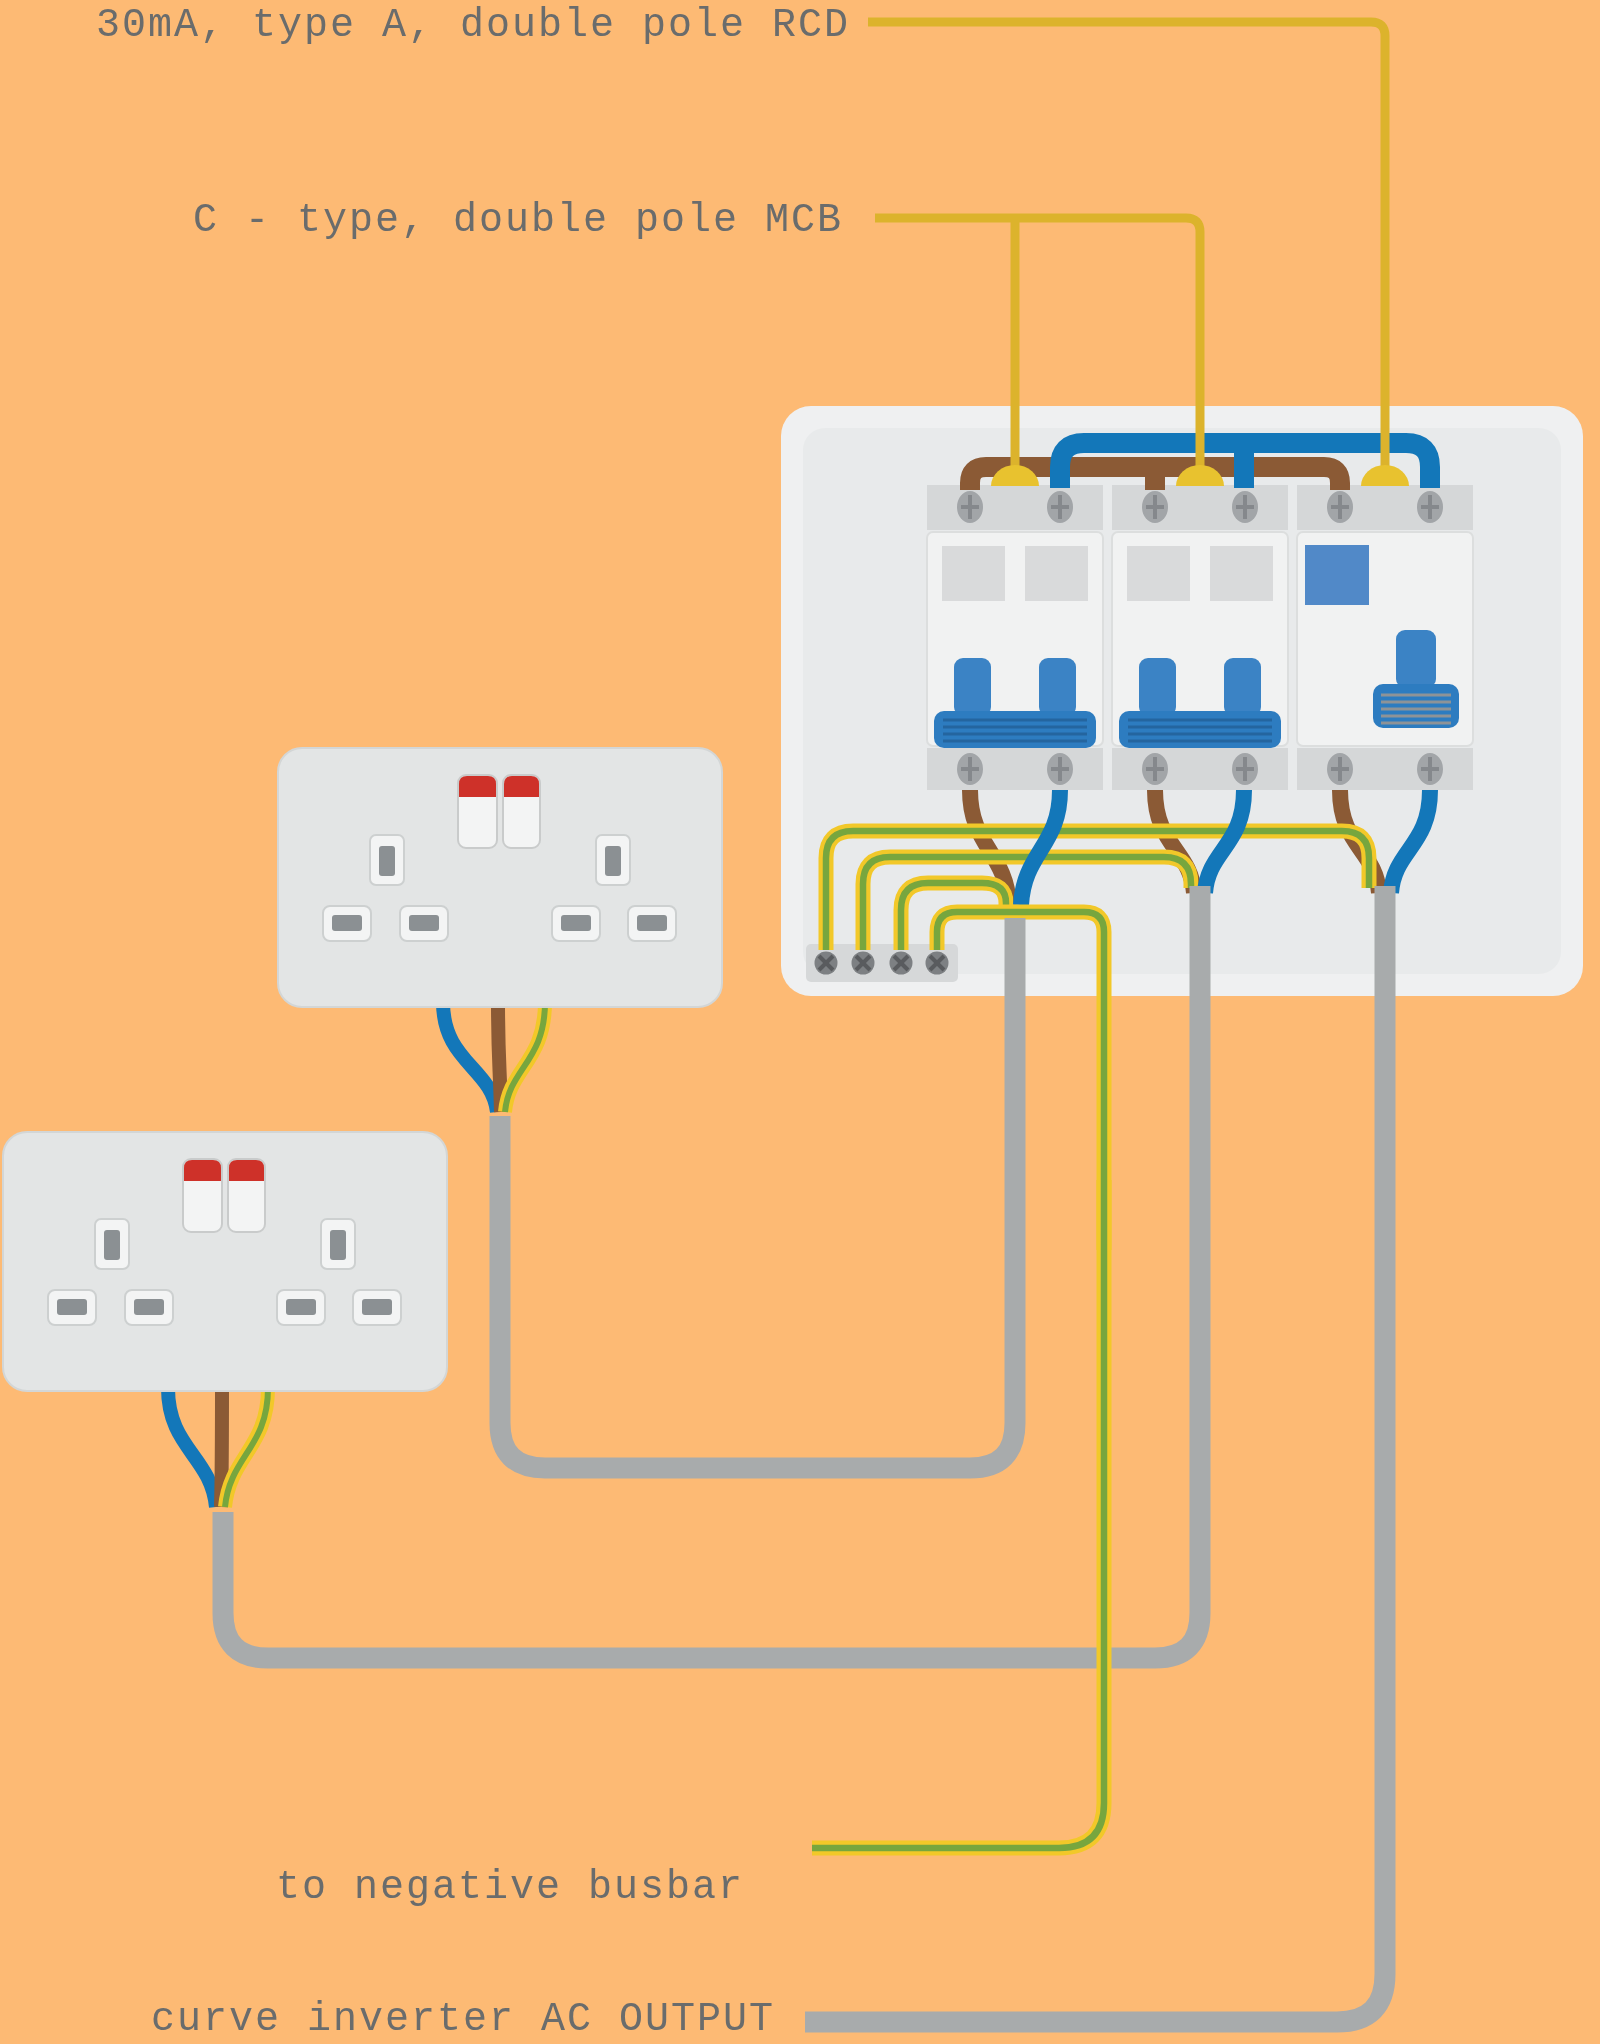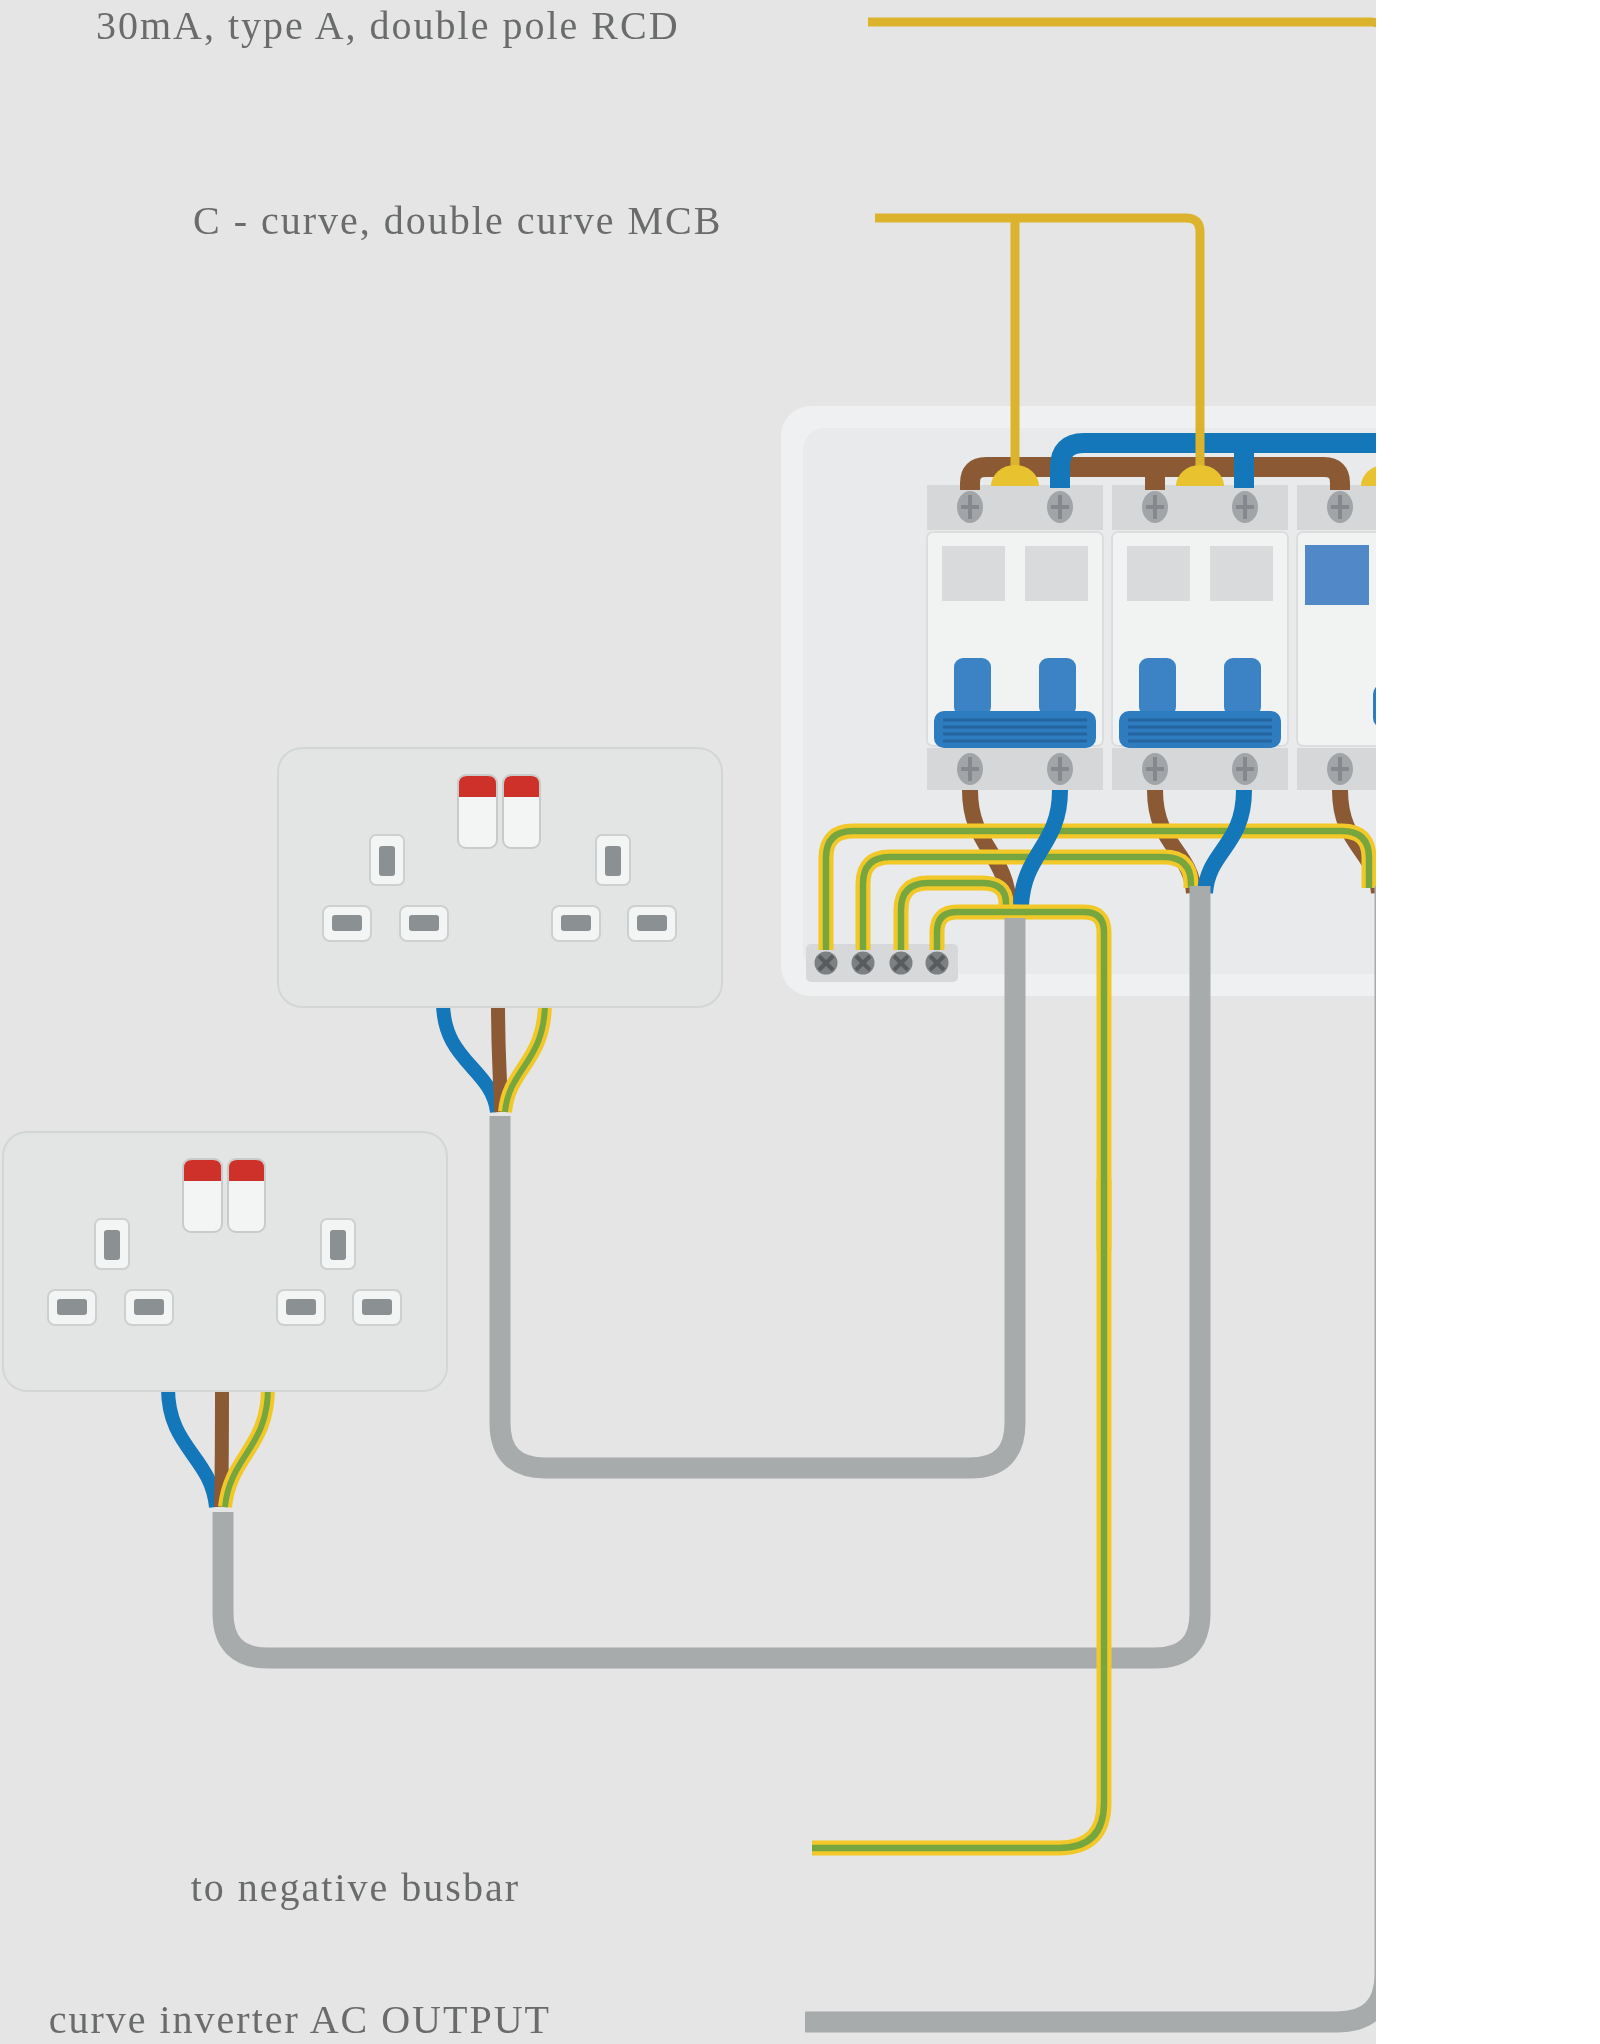--- a/index.html
+++ b/index.html
@@ -1,17 +1,17 @@
 <!DOCTYPE html>
 <html><head>
 <meta charset="utf-8">
 <style>
   html,body{margin:0;padding:0;background:#ffffff;}
-  #stage{position:relative;width:1376px;height:2044px;background:#e5e5e5;overflow:hidden;
-         font-family:Liberation Serif, serif;}
+  #stage{position:relative;width:1600px;height:2044px;background:#fdba74;overflow:hidden;
+         font-family:Liberation Mono, monospace;}
   .lbl{position:absolute;font-size:40px;font-weight:400;letter-spacing:2px;color:#6a6c6c;
        white-space:nowrap;line-height:46px;}
   #lbl-rcd{left:96px;top:3px;}
   #lbl-mcb{left:193px;top:198px;}
   #lbl-busbar{right:856px;top:1825px;margin-top:40px;}
   #lbl-inverter{right:825px;top:1997px;}
   svg{position:absolute;left:0;top:0;}
 </style>
 </head>
 <body>
@@ -229,16 +229,16 @@
       <path d="M 222 1388 C 222 1440 222 1470 221 1507" stroke="#8b5a35" stroke-width="14"></path>
       <path d="M 268 1388 C 268 1448 230 1456 225 1507" stroke="#f2c829" stroke-width="14"></path>
       <path d="M 268 1388 C 268 1448 230 1456 225 1507" stroke="#77a63e" stroke-width="6"></path>
     </g>
 
     <use href="#socket" transform="translate(278,748)"></use>
     <use href="#socket" transform="translate(3,1132)"></use>
   </svg>
 
   <div class="lbl" id="lbl-rcd">30mA, type A, double pole RCD</div>
-  <div class="lbl" id="lbl-mcb">C - curve, double curve MCB</div>
+  <div class="lbl" id="lbl-mcb">C - type, double pole MCB</div>
   <div class="lbl" id="lbl-busbar">to negative busbar</div>
   <div class="lbl" id="lbl-inverter">curve inverter AC OUTPUT</div>
 </div>
 
 </body></html>

